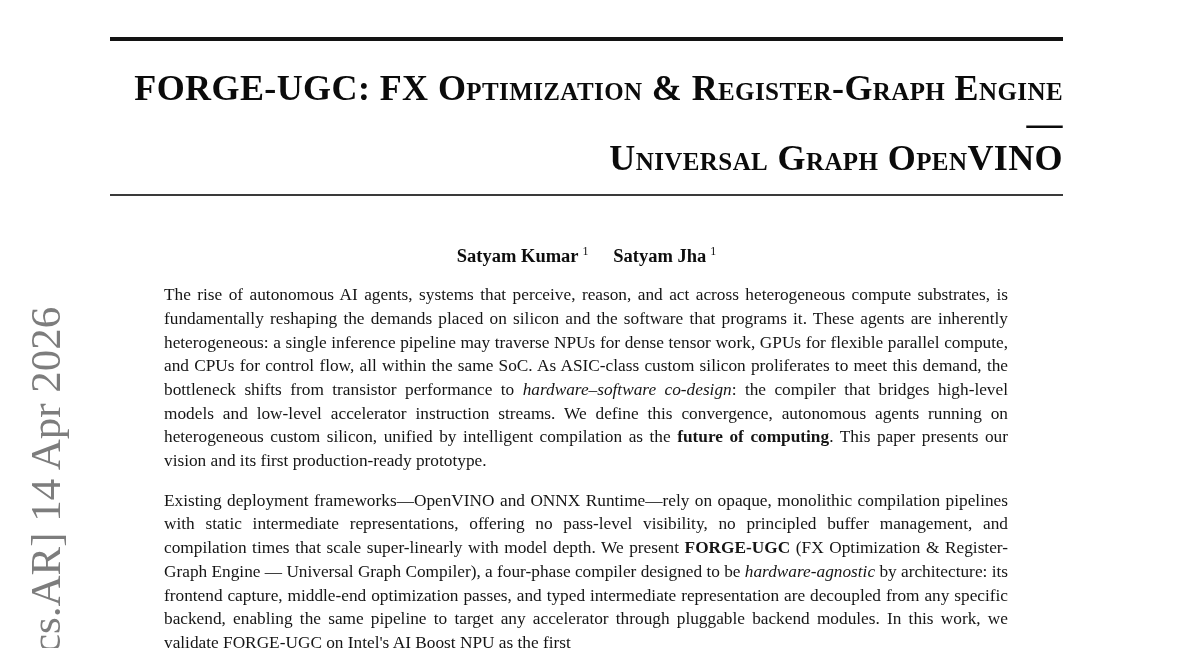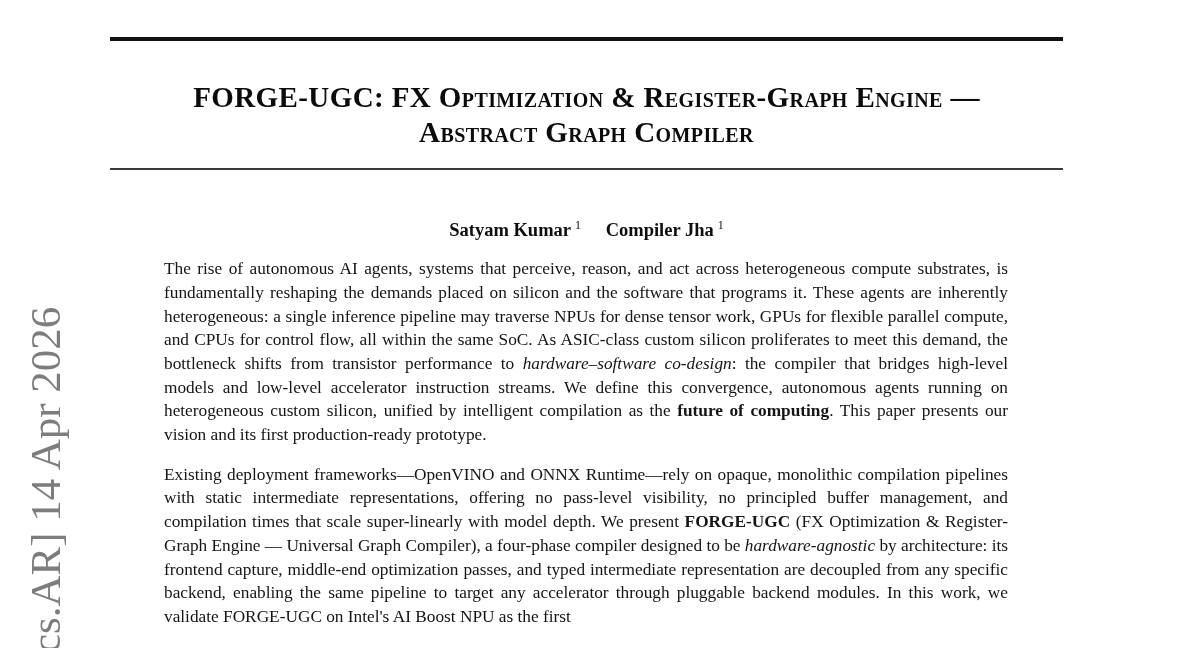--- a/index.html
+++ b/index.html
@@ -32,26 +32,26 @@
   .rule-top {
     margin-top: 37px;
     height: 4px;
     background: #131313;
   }
   .rule-bottom {
     height: 2px;
     background: #3a3a3a;
   }
   .paper-title {
-    margin-top: 39px;
+    margin-top: 30px;
     margin-bottom: 18px;
-    text-align: center;
+    text-align: right;
     font-variant: small-caps;
     font-weight: bold;
-    font-size: 29px;
+    font-size: 36px;
     line-height: 35px;
     letter-spacing: 0.4px;
     color: #0b0b0b;
   }
   .authors {
     margin-top: 44px;
     text-align: center;
     font-weight: bold;
     font-size: 18.5px;
     line-height: 22px;
@@ -90,28 +90,28 @@
 <div class="page">
 
   <div class="arxiv-stamp">cs.AR] 14 Apr 2026</div>
 
   <div class="content">
 
     <div class="rule-top"></div>
 
     <div class="paper-title">
       <div>FORGE-UGC: FX Optimization &amp; Register-Graph Engine —</div>
-      <div>Abstract Graph Compiler</div>
+      <div>Universal Graph OpenVINO</div>
     </div>
 
     <div class="rule-bottom"></div>
 
     <div class="authors">
       <span class="author"><span>Satyam Kumar</span><sup>1</sup></span>
-      <span class="author"><span>Compiler Jha</span><sup>1</sup></span>
+      <span class="author"><span>Satyam Jha</span><sup>1</sup></span>
     </div>
 
 
     <div class="abstract-body">
         <p><span>The rise of autonomous AI agents, systems that perceive, reason, and act across heterogeneous compute substrates, is fundamentally reshaping the demands placed on silicon and the software that programs it. These agents are inherently heterogeneous: a single inference pipeline may traverse NPUs for dense tensor work, GPUs for flexible parallel compute, and CPUs for control flow, all within the same SoC. As ASIC-class custom silicon proliferates to meet this demand, the bottleneck shifts from transistor performance to </span><em>hardware–software co-design</em><span>: the compiler that bridges high-level models and low-level accelerator instruction streams. We define this convergence, autonomous agents running on heterogeneous custom silicon, unified by intelligent compilation as the </span><strong>future of computing</strong><span>. This paper presents our vision and its first production-ready prototype.</span></p>
         <p><span>Existing deployment frameworks—OpenVINO and ONNX Runtime—rely on opaque, monolithic compilation pipelines with static intermediate representations, offering no pass-level visibility, no principled buffer management, and compilation times that scale super-linearly with model depth. We present </span><strong>FORGE-UGC</strong><span> (FX Optimization &amp; Register-Graph Engine — Universal Graph Compiler), a four-phase compiler designed to be </span><em>hardware-agnostic</em><span> by architecture: its frontend capture, middle-end optimization passes, and typed intermediate representation are decoupled from any specific backend, enabling the same pipeline to target any accelerator through pluggable backend modules. In this work, we validate FORGE-UGC on Intel's AI Boost NPU as the first</span></p>
       </div>
 
   </div>
 </div>

